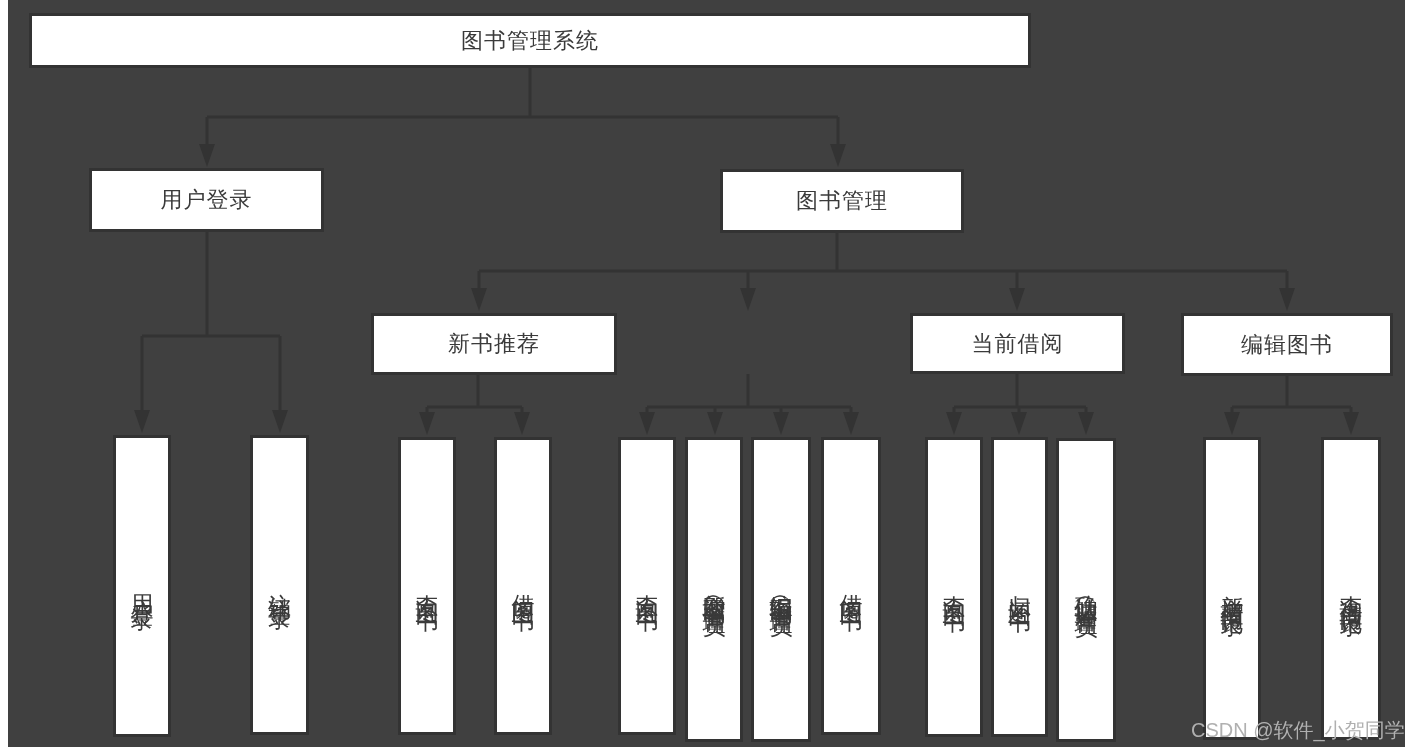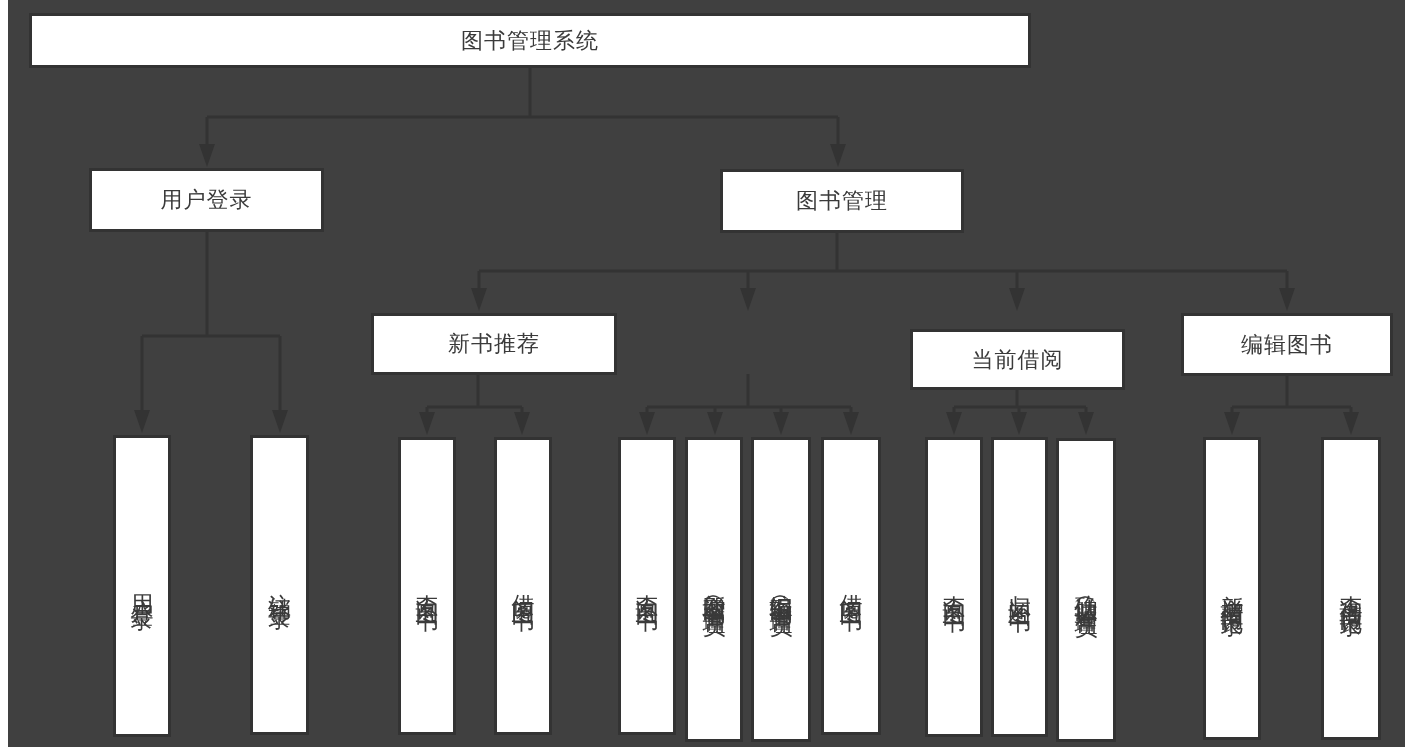--- a/index.html
+++ b/index.html
@@ -37,21 +37,21 @@
     line-height:1;
   }
   
   #b-root{left:21px;top:13px;width:1002px;height:55px;}
   
   #b-user-login{left:81px;top:168px;width:235px;height:64px;}
   #b-book-mgmt{left:712px;top:169px;width:244px;height:64px;}
   
   #b-new-book{left:363px;top:313px;width:246px;height:62px;}
   #b-book-borrow{left:632px;top:312px;width:216px;height:62px;}
-  #b-current-borrow{left:902px;top:329px;width:215px;height:61px;}
+  #b-current-borrow{left:902px;top:313px;width:215px;height:61px;}
   #b-borrow-record{left:1173px;top:313px;width:212px;height:63px;}
   
   #v-user-login{left:105px;top:435px;width:58px;height:302px;}
   #v-logout{left:242px;top:435px;width:59px;height:300px;}
   #v-query-book-1{left:390px;top:437px;width:58px;height:298px;}
   #v-borrow-book-1{left:486px;top:437px;width:58px;height:298px;}
   #v-query-book-2{left:610px;top:437px;width:58px;height:298px;}
   #v-add-book{left:677px;top:437px;width:58px;height:305px;letter-spacing:3px;}
   #v-edit-book{left:743px;top:437px;width:60px;height:305px;letter-spacing:3px;}
   #v-borrow-book-2{left:813px;top:437px;width:60px;height:298px;}
@@ -125,13 +125,14 @@
   <div class="box v" id="v-edit-book">编辑图书（管理员）</div>
   <div class="box v" id="v-borrow-book-2">借阅图书</div>
 
   <div class="box v" id="v-query-book-3">查询图书</div>
   <div class="box v" id="v-return-book">归还图书</div>
   <div class="box v" id="v-confirm-return">确认归还（管理员）</div>
 
   <div class="box v" id="v-add-borrow-record">新增借阅记录</div>
   <div class="box v" id="v-query-borrow-record">查询借阅记录</div>
 
+  <div class="watermark">CSDN @软件_小贺同学</div>
 </div>
 
 </body></html>

